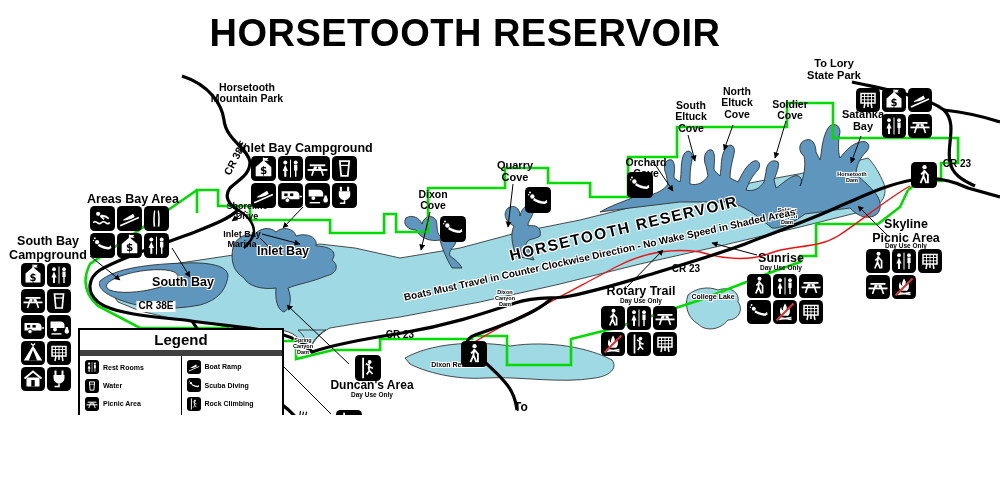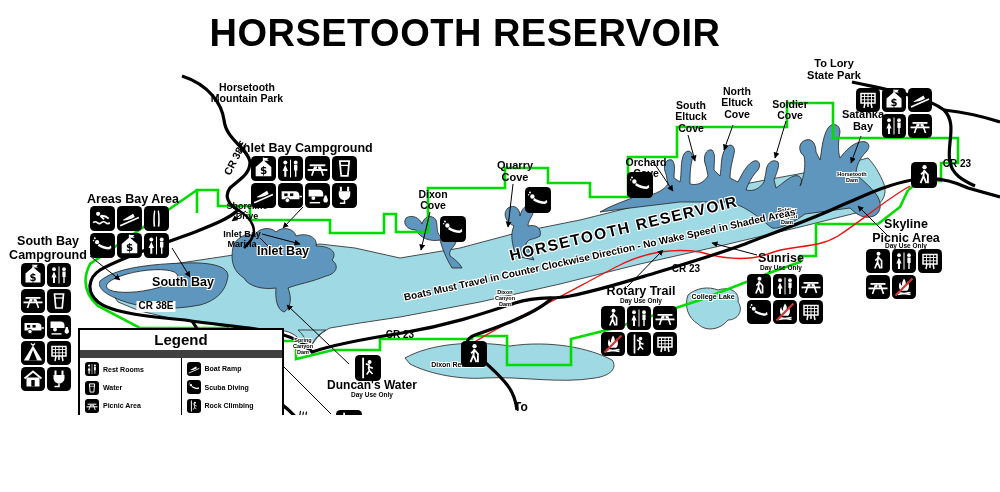--- a/index.html
+++ b/index.html
@@ -12,21 +12,21 @@
   .rot{transform:none;transform-origin:0 0;}
   .roadlbl{background:#fff;padding:0 2px;}
   .sub{font-size:6.5px;}
   .icon-grid{position:absolute;display:flex;flex-wrap:wrap;gap:2px;z-index:5;}
   .tile{background:#000;border-radius:4.5px;flex:0 0 auto;}
   .tile svg{width:100%;height:100%;display:block;}
   #title{position:absolute;left:0;top:12px;width:930px;text-align:center;font-size:38px;
          font-weight:900;letter-spacing:.5px;z-index:4;}
   #legend{position:absolute;left:78px;top:328px;width:206px;height:158px;background:#fff;
           border:2.5px solid #000;z-index:6;box-sizing:border-box;}
-  #legend .lt{font-size:15px;font-weight:900;text-align:center;border-bottom:8px solid #404040;
+  #legend .lt{font-size:15px;font-weight:900;text-align:center;border-bottom:6px solid #404040;
               padding:1px 0 2px;}
   #legend .cols{display:flex;height:calc(100% - 21px);}
   #legend .col{flex:1;display:flex;flex-direction:column;justify-content:space-around;
                padding:2px 2px 2px 5px;}
   #legend .col.l{border-right:1.5px solid #000;}
   #legend .row{display:flex;align-items:center;gap:4px;}
   #legend .row .tile{width:14px;height:14px;border-radius:3px;}
   #legend .row span{font-size:7px;font-weight:bold;line-height:1.05;white-space:normal;width:58px;}
   #hotline1{position:absolute;left:491px;top:436px;transform:translateX(-50%);font-size:23px;
             font-weight:900;z-index:4;}
@@ -137,21 +137,21 @@
   <div class="lbl" style="left:957px;top:159px;font-size:10px;">CR 23</div>
   <div class="lbl halo" style="left:713px;top:293px;font-size:7px;">College Lake</div>
   <div class="lbl halo" style="left:458px;top:361px;font-size:7px;">Dixon Reservoir</div>
 
   <div class="lbl" style="left:906px;top:218px;font-size:12.5px;">Skyline<br>Picnic Area</div>
   <div class="lbl sub" style="left:906px;top:242px;">Day Use Only</div>
   <div class="lbl" style="left:781px;top:252px;font-size:12.5px;">Sunrise</div>
   <div class="lbl sub" style="left:781px;top:264px;">Day Use Only</div>
   <div class="lbl" style="left:641px;top:285px;font-size:12.5px;">Rotary Trail</div>
   <div class="lbl sub" style="left:641px;top:297px;">Day Use Only</div>
-  <div class="lbl" style="left:372px;top:379px;font-size:12px;">Duncan's Water</div>
+  <div class="lbl" style="left:372px;top:379px;font-size:12px;">Duncan's Area</div>
   <div class="lbl sub" style="left:372px;top:391px;">Day Use Only</div>
   <div class="lbl" style="left:350px;top:435px;font-size:12px;">Torture Chamber</div>
   <div class="lbl sub" style="left:350px;top:447px;">Day Use Only</div>
 
   <div class="lbl" style="left:521px;top:401px;font-size:12px;">To<br>Fort Collins</div>
   <div class="lbl" style="left:308px;top:454px;font-size:12px;">To<br>Fort Collins</div>
 
   <div class="icon-grid" style="left: 21px; top: 263px; width: 50px;">
       <div class="tile" style="height: 24px; width: 24px;">
         <svg viewBox="0 0 24 24">

